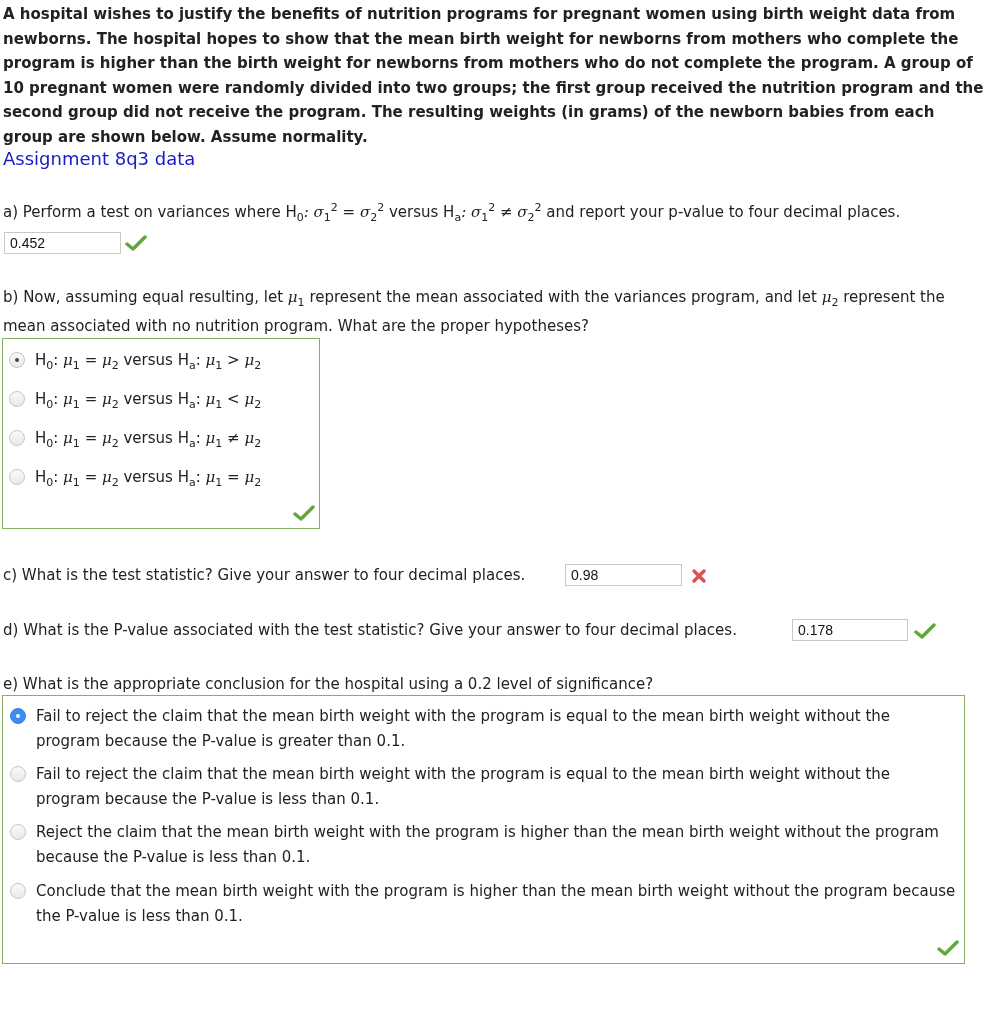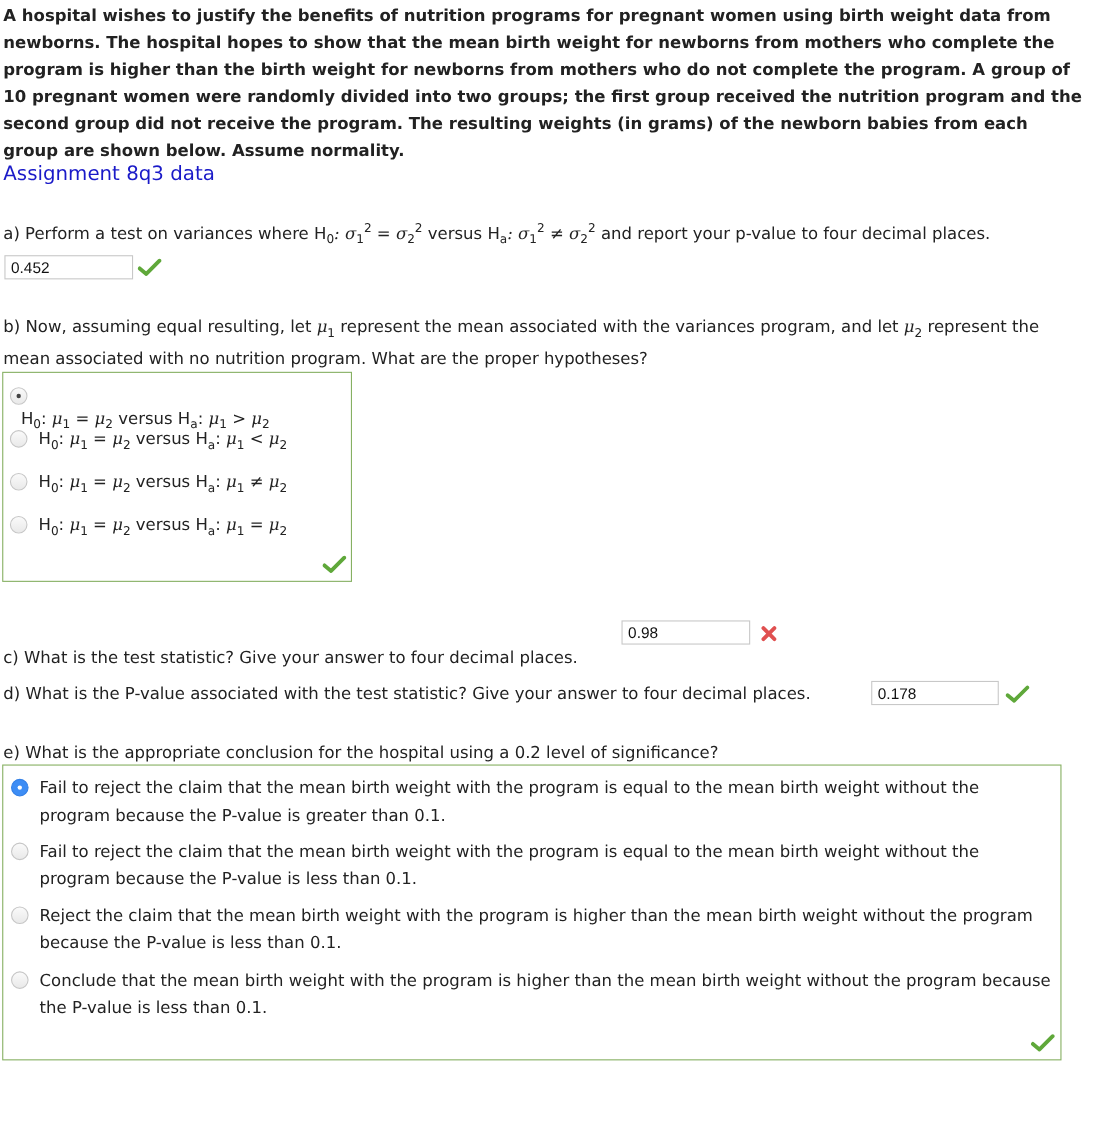--- a/index.html
+++ b/index.html
@@ -58,42 +58,42 @@
 
 <div class="q" style="top:200px;"><span>a) Perform a test on variances where H</span><sub>0</sub><span class="gk">: σ</span><sub>1</sub><sup>2</sup><span class="gk"> = σ</span><sub>2</sub><sup>2</sup><span> versus H</span><sub>a</sub><span class="gk">: σ</span><sub>1</sub><sup>2</sup><span class="gk"> ≠ σ</span><sub>2</sub><sup>2</sup><span> and report your p-value to four decimal places.</span></div>
 <input class="answer-input" style="left: 4px; top: 232px; width: 117px;" value="0.452">
 <svg class="check" style="left:125px; top:234px;" viewBox="0 0 22 18">
     <path d="M2 10 L8 15 L20 3" fill="none" stroke="#5fa83a" stroke-width="3.5" stroke-linecap="round" stroke-linejoin="round"></path>
   </svg>
 
 <div class="q qwrap" style="top:283px;"><span>b) Now, assuming equal resulting, let </span><span class="gk">μ</span><sub>1</sub><span> represent the mean associated with the variances program, and let </span><span class="gk">μ</span><sub>2</sub><span> represent the mean associated with no nutrition program. What are the proper hypotheses?</span></div>
 
 <div class="box" style="left:2px; top:338px; width:318px; height:191px;">
-  <div class="opt opt-b" style="left:6px; top:9px;flex-direction:column;">
+  <div class="opt opt-b" style="left:6px; top:9px;">
     <span class="radio sel-gray"></span>
     <span class="opt-text"><span>H</span><sub>0</sub>: <span class="gk">μ</span><sub>1</sub><span> = </span><span class="gk">μ</span><sub>2</sub><span> versus H</span><sub>a</sub>: <span class="gk">μ</span><sub>1</sub> <span>&gt;</span> <span class="gk">μ</span><sub>2</sub></span>
   </div>
   <div class="opt opt-b" style="left:6px; top:48px;">
     <span class="radio"></span>
     <span class="opt-text"><span>H</span><sub>0</sub>: <span class="gk">μ</span><sub>1</sub><span> = </span><span class="gk">μ</span><sub>2</sub><span> versus H</span><sub>a</sub>: <span class="gk">μ</span><sub>1</sub> <span>&lt;</span> <span class="gk">μ</span><sub>2</sub></span>
   </div>
   <div class="opt opt-b" style="left:6px; top:87px;">
     <span class="radio"></span>
     <span class="opt-text"><span>H</span><sub>0</sub>: <span class="gk">μ</span><sub>1</sub><span> = </span><span class="gk">μ</span><sub>2</sub><span> versus H</span><sub>a</sub>: <span class="gk">μ</span><sub>1</sub> <span>≠</span> <span class="gk">μ</span><sub>2</sub></span>
   </div>
   <div class="opt opt-b" style="left:6px; top:126px;">
     <span class="radio"></span>
     <span class="opt-text"><span>H</span><sub>0</sub>: <span class="gk">μ</span><sub>1</sub><span> = </span><span class="gk">μ</span><sub>2</sub><span> versus H</span><sub>a</sub>: <span class="gk">μ</span><sub>1</sub> <span>=</span> <span class="gk">μ</span><sub>2</sub></span>
   </div>
   <svg class="check" style="left:290px; top:165px;" viewBox="0 0 22 18">
       <path d="M2 10 L8 15 L20 3" fill="none" stroke="#5fa83a" stroke-width="3.5" stroke-linecap="round" stroke-linejoin="round"></path>
     </svg>
 </div>
 
-<div class="q" style="top:586px;">c) What is the test statistic? Give your answer to four decimal places.</div>
+<div class="q" style="top:563px;">c) What is the test statistic? Give your answer to four decimal places.</div>
 <input class="answer-input" style="left: 565px; top: 564px; width: 117px;" value="0.98">
 <svg class="cross" style="left:691px; top:568px;" viewBox="0 0 16 16">
     <path d="M3 3 L13 13 M13 3 L3 13" stroke="#e05050" stroke-width="3.5" stroke-linecap="round"></path>
   </svg>
 
 <div class="q" style="top:618px;">d) What is the P-value associated with the test statistic? Give your answer to four decimal places.</div>
 <input class="answer-input" style="left: 792px; top: 619px; width: 116px;" value="0.178">
 <svg class="check" style="left:914px; top:622px;" viewBox="0 0 22 18">
     <path d="M2 10 L8 15 L20 3" fill="none" stroke="#5fa83a" stroke-width="3.5" stroke-linecap="round" stroke-linejoin="round"></path>
   </svg>

